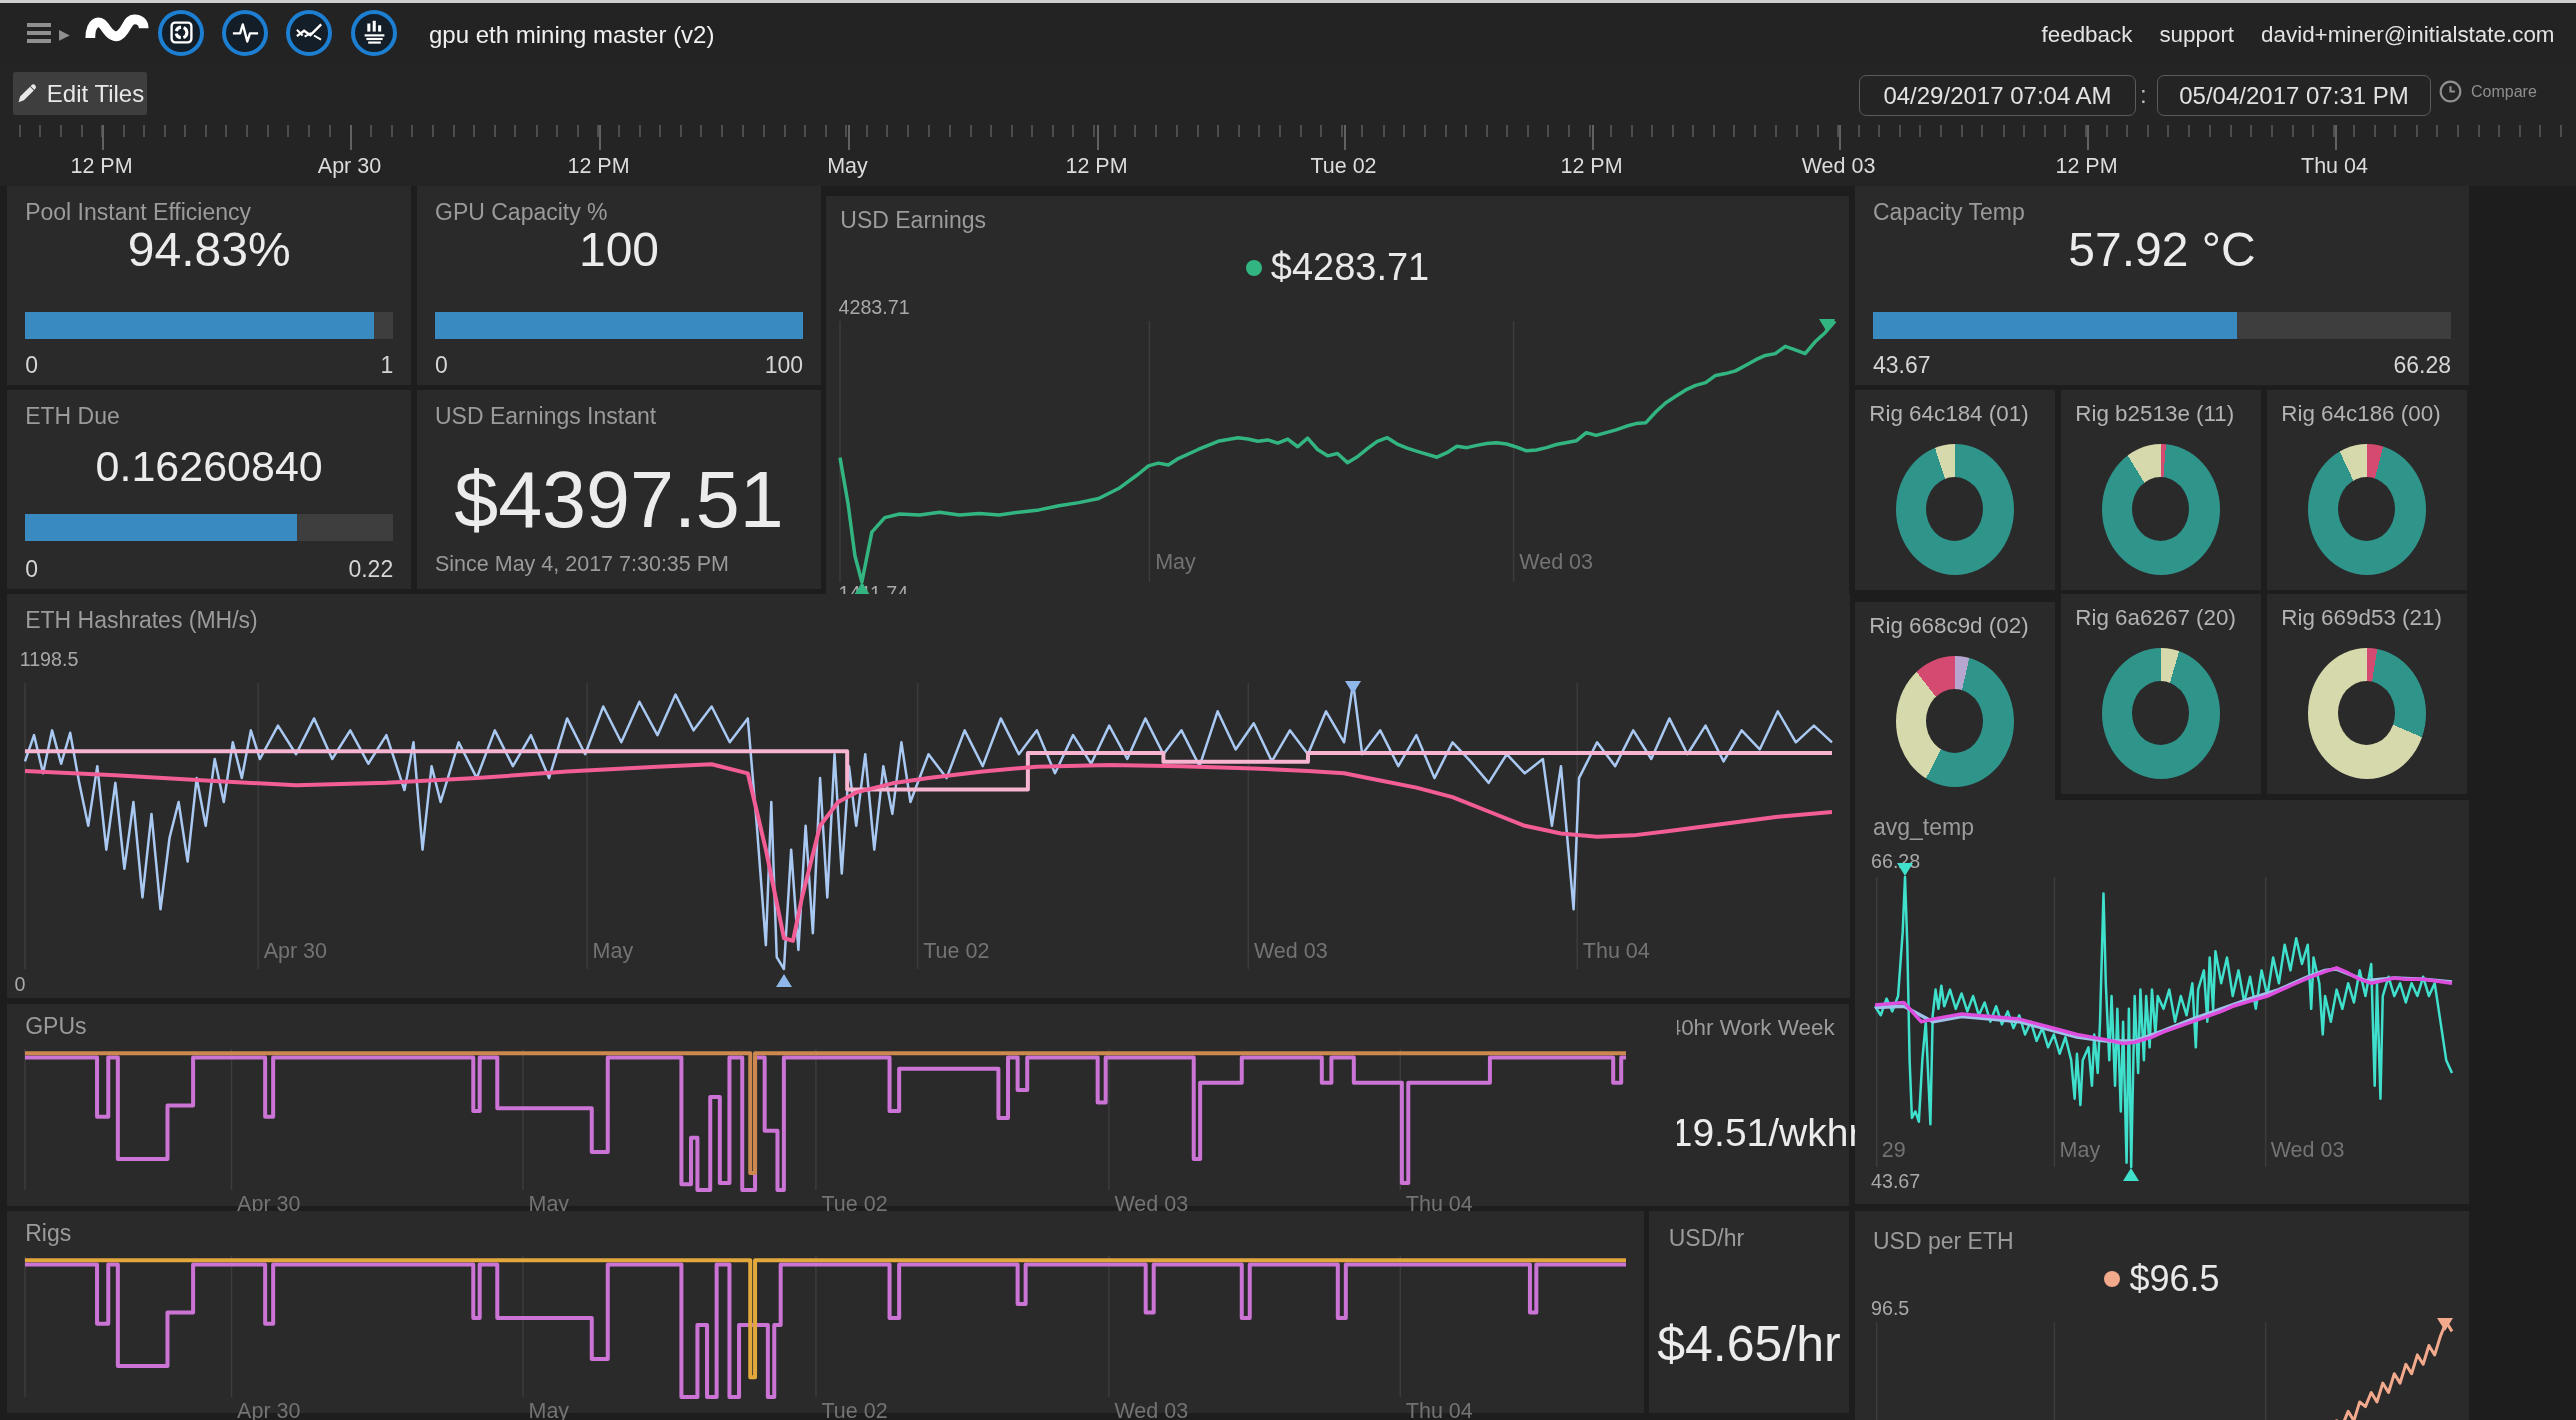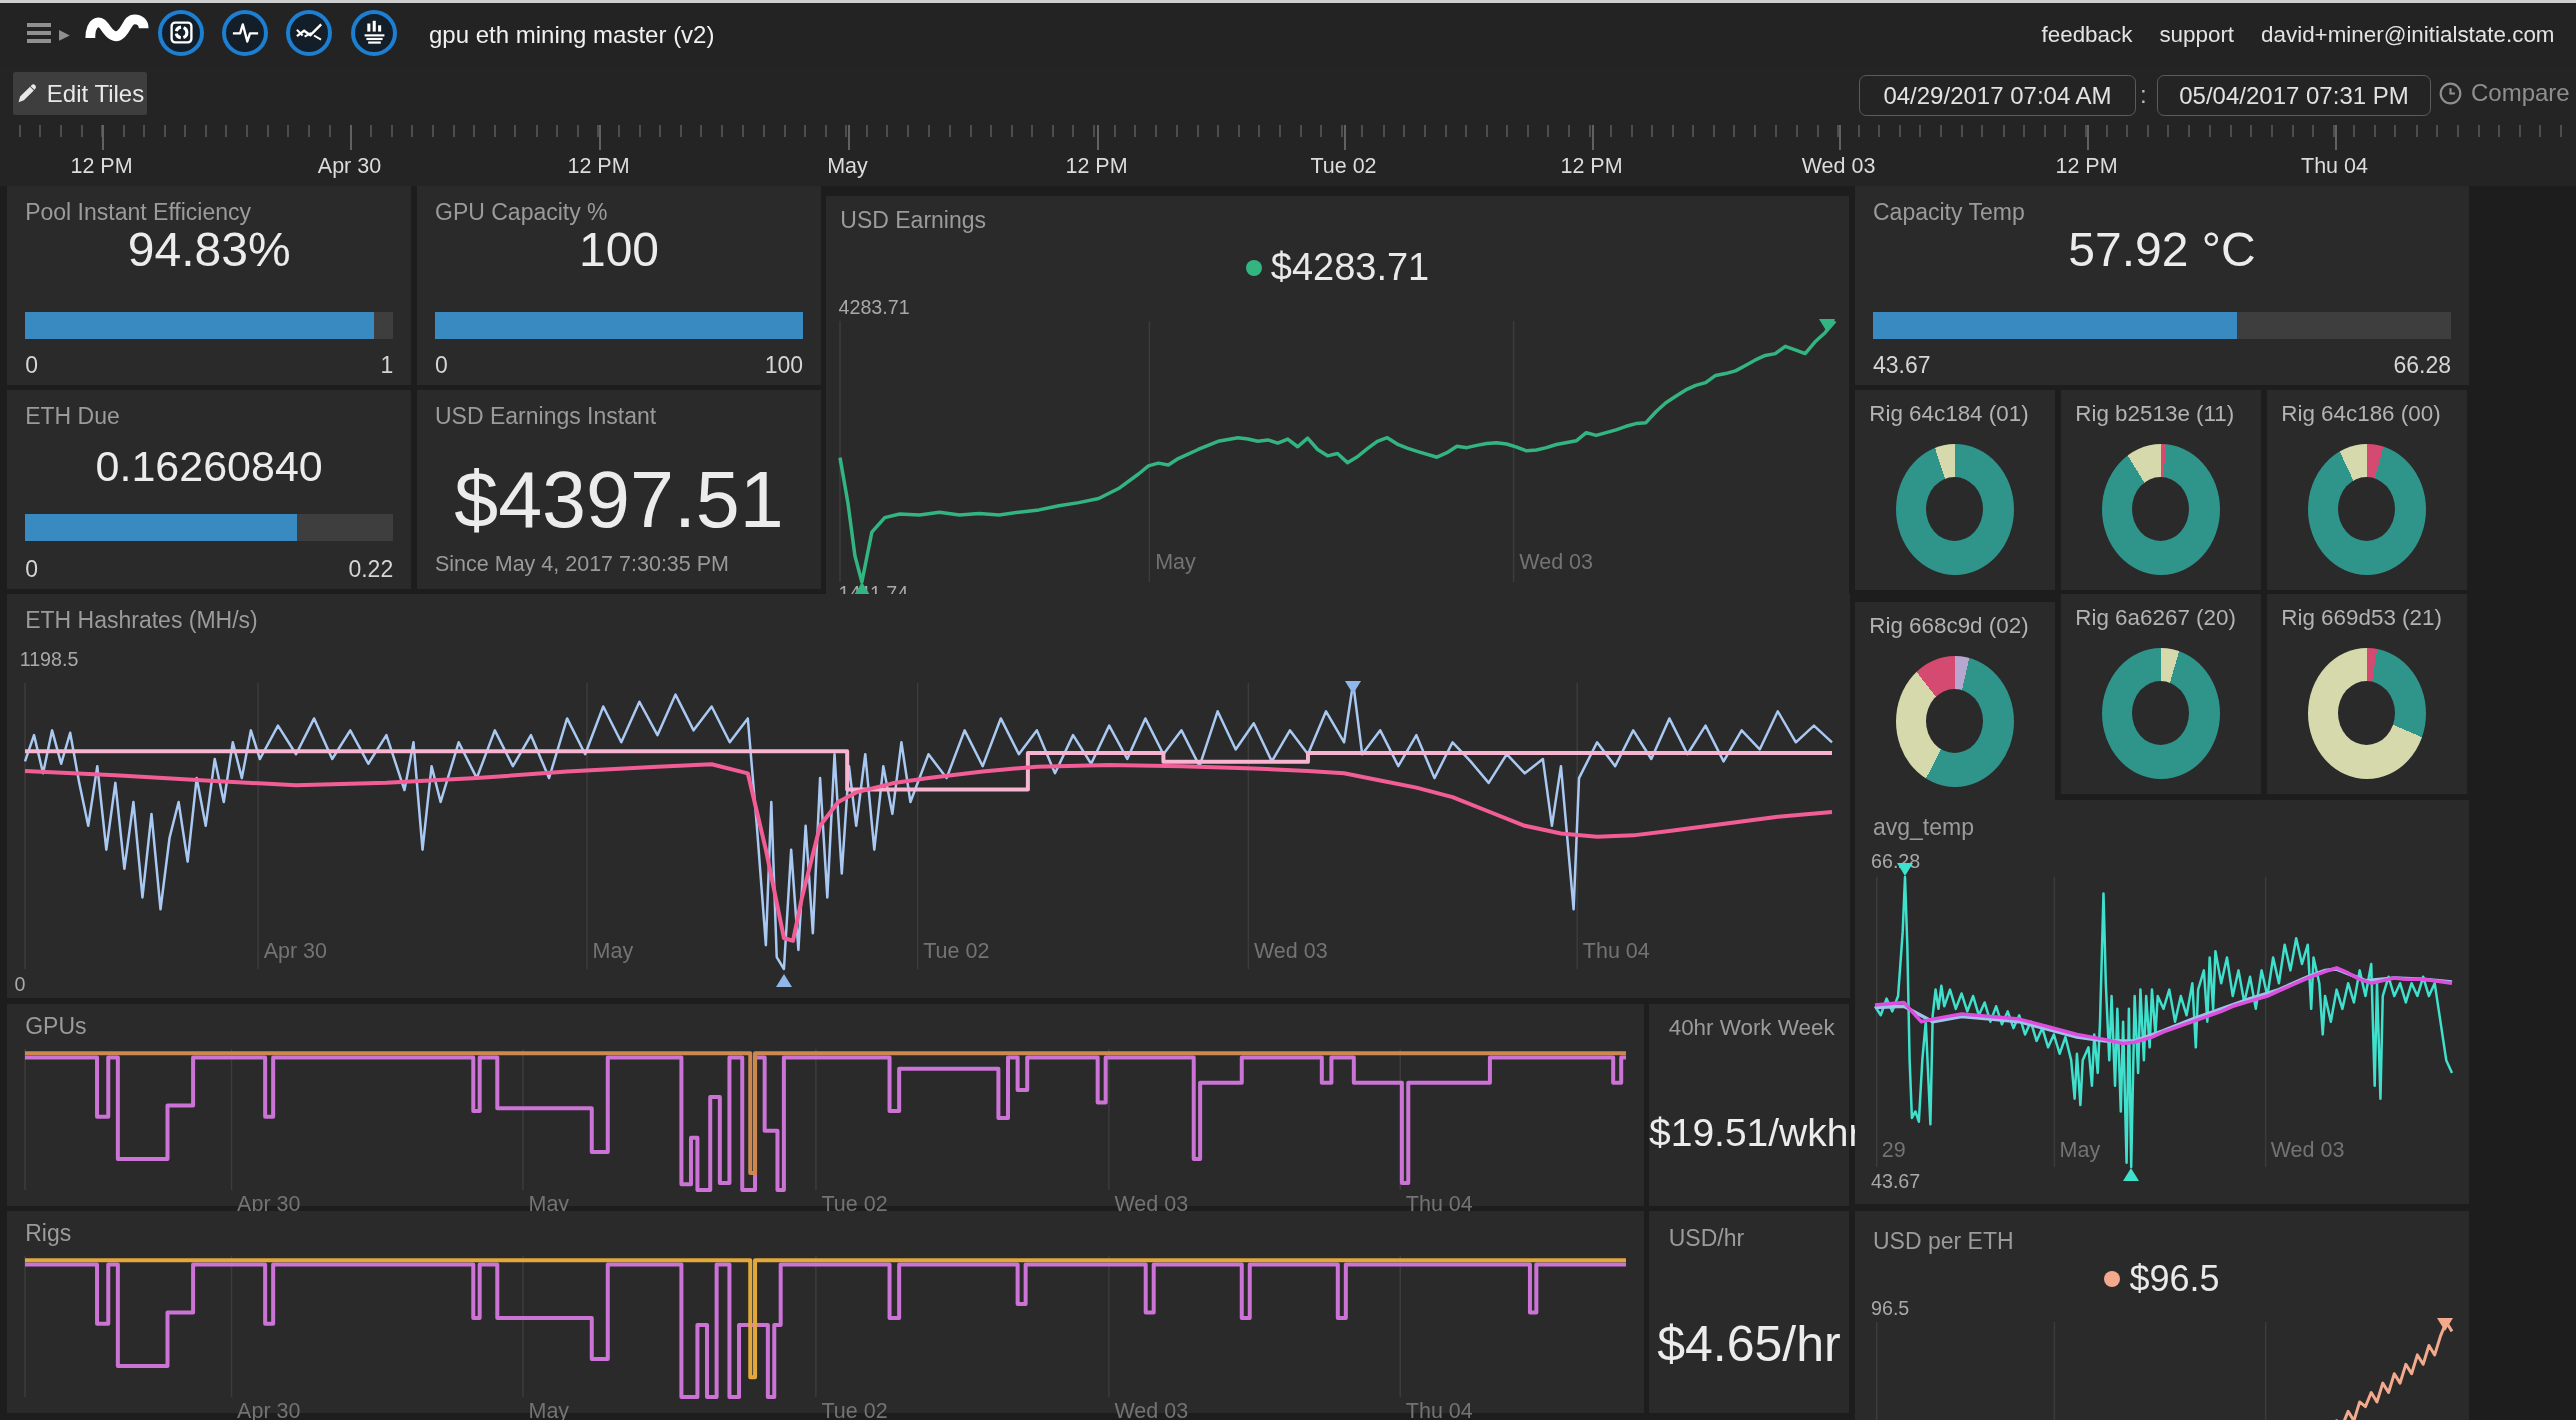--- a/index.html
+++ b/index.html
@@ -18,21 +18,21 @@
     background:#141e28;display:flex;align-items:center;justify-content:center;cursor:pointer;}
   .nav-title{position:absolute;left:429px;top:20.6px;font-size:24px;color:#f1f1f1;white-space:nowrap;}
   .nav-links{position:absolute;right:21.5px;top:21.5px;display:flex;gap:27px;font-size:22.4px;color:#e3e3e3;}
   .nav-links span{cursor:pointer;}
   .edit-btn{position:absolute;left:12.5px;top:72px;width:134px;height:43px;background:#3e3e3e;border-radius:2.7px;
     display:flex;align-items:center;justify-content:center;gap:9px;font-size:24px;color:#e8e8e8;cursor:pointer;}
   .datebox{position:absolute;top:75px;height:39px;border:1.8px solid #5c5c5c;border-radius:7.2px;
     font-size:24px;color:#e2e2e2;display:flex;align-items:center;justify-content:center;cursor:text;background:transparent;}
   .datesep{position:absolute;left:2140px;top:81px;font-size:24px;color:#bbb;}
   .compare{position:absolute;left:2438px;top:79px;display:flex;align-items:center;gap:8px;
-    font-size:24px;color:#8f8f8f;cursor:pointer;}
+    font-size:16px;color:#8f8f8f;cursor:pointer;}
   #ruler{position:absolute;top:125px;left:0;width:2576px;height:59px;}
   .tick{position:absolute;top:0;width:1.8px;background:#4d4d4d;}
   .tick.minor{height:11.6px;}
   .tick.major{height:25px;background:#616161;}
   .tick-label{position:absolute;top:29px;width:125px;margin-left:-63px;text-align:center;font-size:21.5px;color:#dcdcdc;white-space:nowrap;}
   .tile{position:absolute;background:#2a2a2b;}
   .tile-title{position:absolute;font-size:23px;color:#9b9b9b;white-space:nowrap;}
   .big-value{position:absolute;left:0;right:0;text-align:center;color:#ececec;white-space:nowrap;}
   .pbar{position:absolute;left:18px;right:18px;height:27px;background:#3e3e3e;}
   .pbar-fill{height:100%;background:#3a8ac2;}
@@ -427,21 +427,21 @@
           <polyline points="0,45.024325519681554 5,44.58204334365325 10,49.889429455992925 15,48.12030075187971 20,49.004865103936304 25,49.889429455992925 30,52.543122512162775 35,55.19681556833261 40,56.523662096417524 45,56.523662096417524 50,52.98540468819108 55,49.004865103936304 60,45.46660769570987 65,41.928350287483426 70,38.832375055285276 75,34.40955329500221 78,32.19814241486068 80,31.75586023883238 85,35.736399823087126 90,34.85183547103053 95,35.29411764705884 100,36.17868199911543" fill="none" stroke="#9fc2ea" stroke-width="3.5" stroke-linejoin="round" vector-effect="non-scaling-stroke"></polyline>
           <polyline points="0,44.13976116762496 5,43.25519681556834 8,49.889429455992925 10,49.004865103936304 15,47.23573639982309 20,48.12030075187971 25,49.004865103936304 30,51.658558160106146 35,54.31225121627599 40,56.08137992038921 43,57.40822644847414 45,56.96594427244583 48,55.19681556833261 50,53.42768686421937 55,49.889429455992925 60,46.3511720477665 62,44.58204334365325 65,42.812914639540026 68,41.04378593542681 70,39.27465723131359 72,37.50552852720037 75,34.85183547103053 78,32.640424590889 80,31.31357806280406 82,33.08270676691731 84,35.29411764705884 86,36.62096417514375 88,35.736399823087126 90,34.85183547103053 92,35.29411764705884 95,35.29411764705884 100,36.62096417514375" fill="none" stroke="#de4ede" stroke-width="3.5" stroke-linejoin="round" vector-effect="non-scaling-stroke"></polyline>
         </svg>
         <div class="grid-label" style="left: calc(0.3% + 5.4px); bottom: 3.6px;">29</div>
         <div class="grid-label" style="left: calc(31.1% + 5.4px); bottom: 3.6px;">May</div>
         <div class="grid-label" style="left: calc(67.7% + 5.4px); bottom: 3.6px;">Wed 03</div>
         <div class="mk" style="left: calc(5.2% - 8px); border-top: 13.4px solid rgb(63, 224, 204); top: -14.3px;"></div>
         <div class="mk" style="left: calc(44.4% - 8px); border-bottom: 13.4px solid rgb(63, 224, 204); bottom: -14.3px;"></div>
       </div>
     </div>
-    <div class="tile" style="left: 7.2px; top: 1004px; width: 1637px; height: 202px;">
+    <div class="tile" style="left: 7.2px; top: 1004px; width: 1637px; height: 202px; padding-left: 33px;">
       <div class="tile-title" style="left: 18px; top: 9px;">GPUs</div>
       <div class="plot" style="left: 18px; top: 45px; width: 1601px; height: 141px;">
         <svg viewBox="0 0 100 100" preserveAspectRatio="none">
           <line x1="0" x2="0" y1="0" y2="100" stroke="#3c3c3c" stroke-width="1.5" vector-effect="non-scaling-stroke"></line>
           <line x1="12.9" x2="12.9" y1="0" y2="100" stroke="#3c3c3c" stroke-width="1.5" vector-effect="non-scaling-stroke"></line>
           <line x1="31.1" x2="31.1" y1="0" y2="100" stroke="#3c3c3c" stroke-width="1.5" vector-effect="non-scaling-stroke"></line>
           <line x1="49.4" x2="49.4" y1="0" y2="100" stroke="#3c3c3c" stroke-width="1.5" vector-effect="non-scaling-stroke"></line>
           <line x1="67.7" x2="67.7" y1="0" y2="100" stroke="#3c3c3c" stroke-width="1.5" vector-effect="non-scaling-stroke"></line>
           <line x1="85.9" x2="85.9" y1="0" y2="100" stroke="#3c3c3c" stroke-width="1.5" vector-effect="non-scaling-stroke"></line>
           <polyline points="0,6.000000000000005 4.5,6.000000000000005 4.5,48 5.2,48 5.2,6.000000000000005 5.8,6.000000000000005 5.8,78 8.9,78 8.9,40 10.5,40 10.5,6.000000000000005 15,6.000000000000005 15,48 15.5,48 15.5,6.000000000000005 28,6.000000000000005 28,43.99999999999999 28.4,43.99999999999999 28.4,6.000000000000005 29.5,6.000000000000005 29.5,42.00000000000001 35.4,42.00000000000001 35.4,73 36.4,73 36.4,6.000000000000005 41,6.000000000000005 41,96 41.6,96 41.6,63 42,63 42,100 42.8,100 42.8,34 43.4,34 43.4,95 44,95 44,6.000000000000005 44.8,6.000000000000005 44.8,100 45.6,100 45.6,6.000000000000005 46.2,6.000000000000005 46.2,58.00000000000001 47,58.00000000000001 47,100 47.4,100 47.4,6.000000000000005 54,6.000000000000005 54,43.99999999999999 54.6,43.99999999999999 54.6,14.000000000000002 60.8,14.000000000000002 60.8,49 61.4,49 61.4,6.000000000000005 62,6.000000000000005 62,29.000000000000004 62.6,29.000000000000004 62.6,6.000000000000005 67,6.000000000000005 67,38 67.5,38 67.5,6.000000000000005 73,6.000000000000005 73,78 73.4,78 73.4,24 76,24 76,6.000000000000005 81,6.000000000000005 81,24 81.6,24 81.6,6.000000000000005 83,6.000000000000005 83,24 86,24 86,95 86.4,95 86.4,24 91.5,24 91.5,6.000000000000005 99.2,6.000000000000005 99.2,24 99.7,24 99.7,6.000000000000005 100,6.000000000000005" fill="none" stroke="#cb74d6" stroke-width="4" stroke-linejoin="round" vector-effect="non-scaling-stroke"></polyline>

